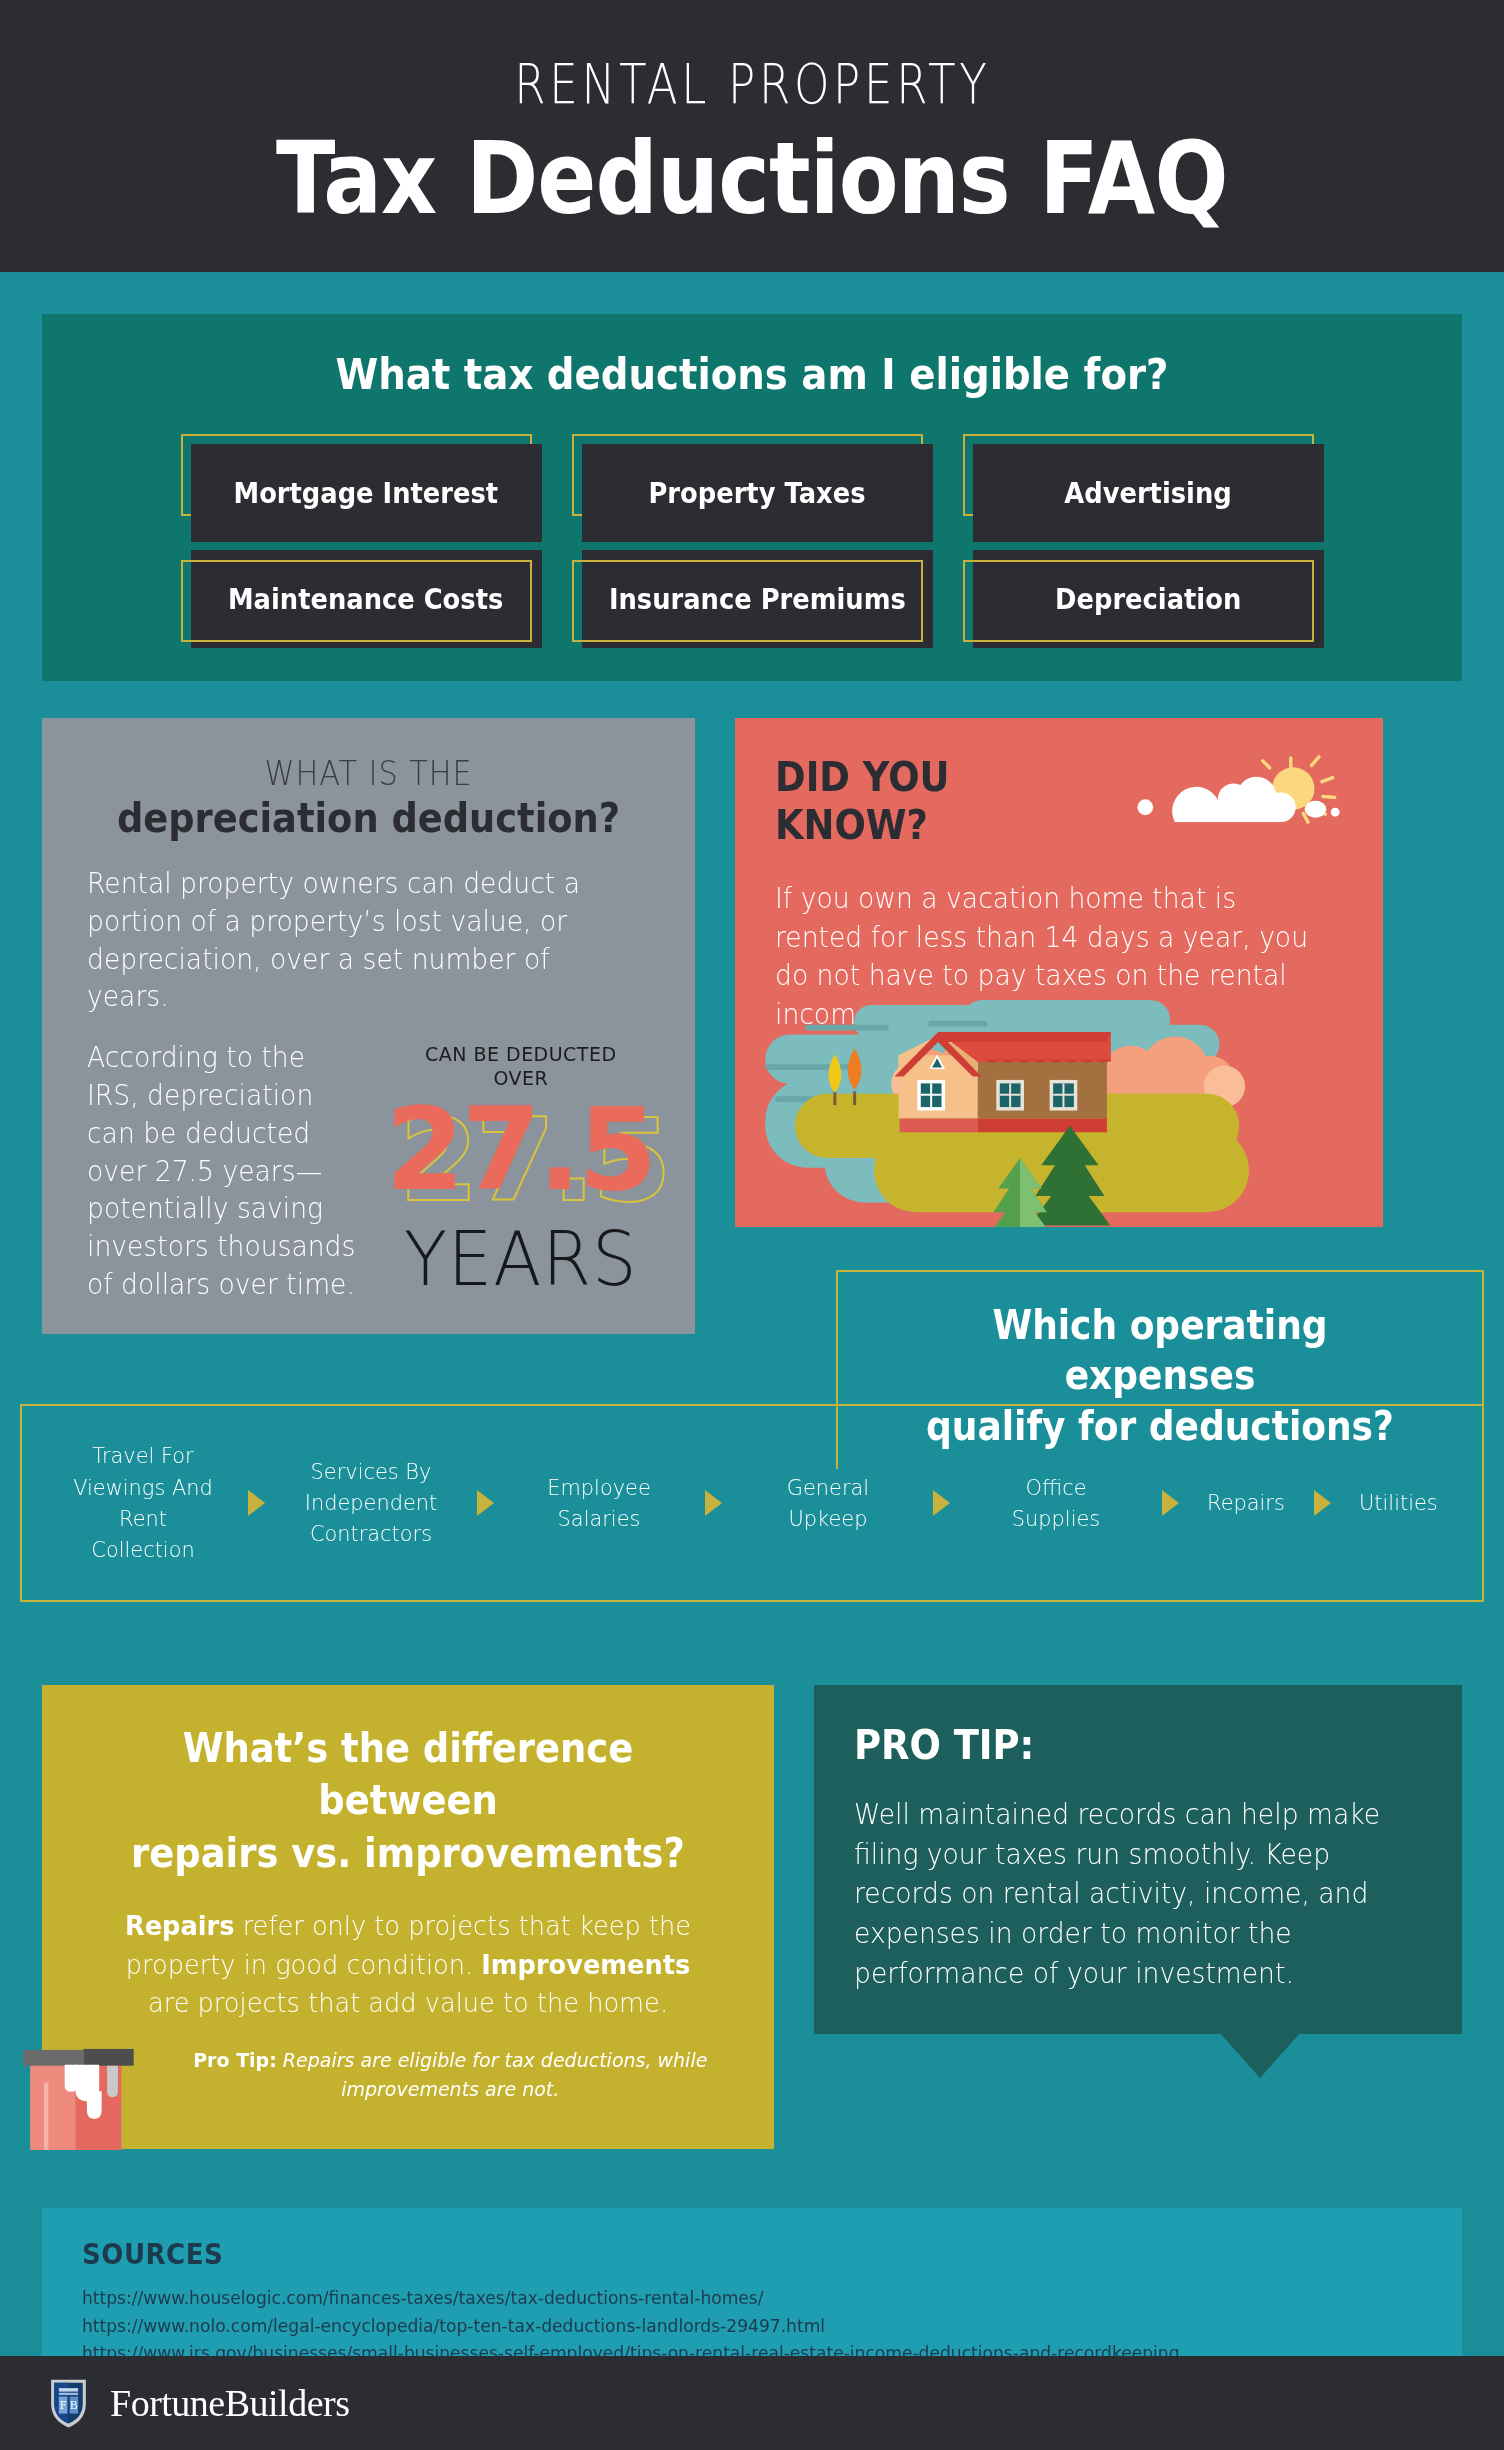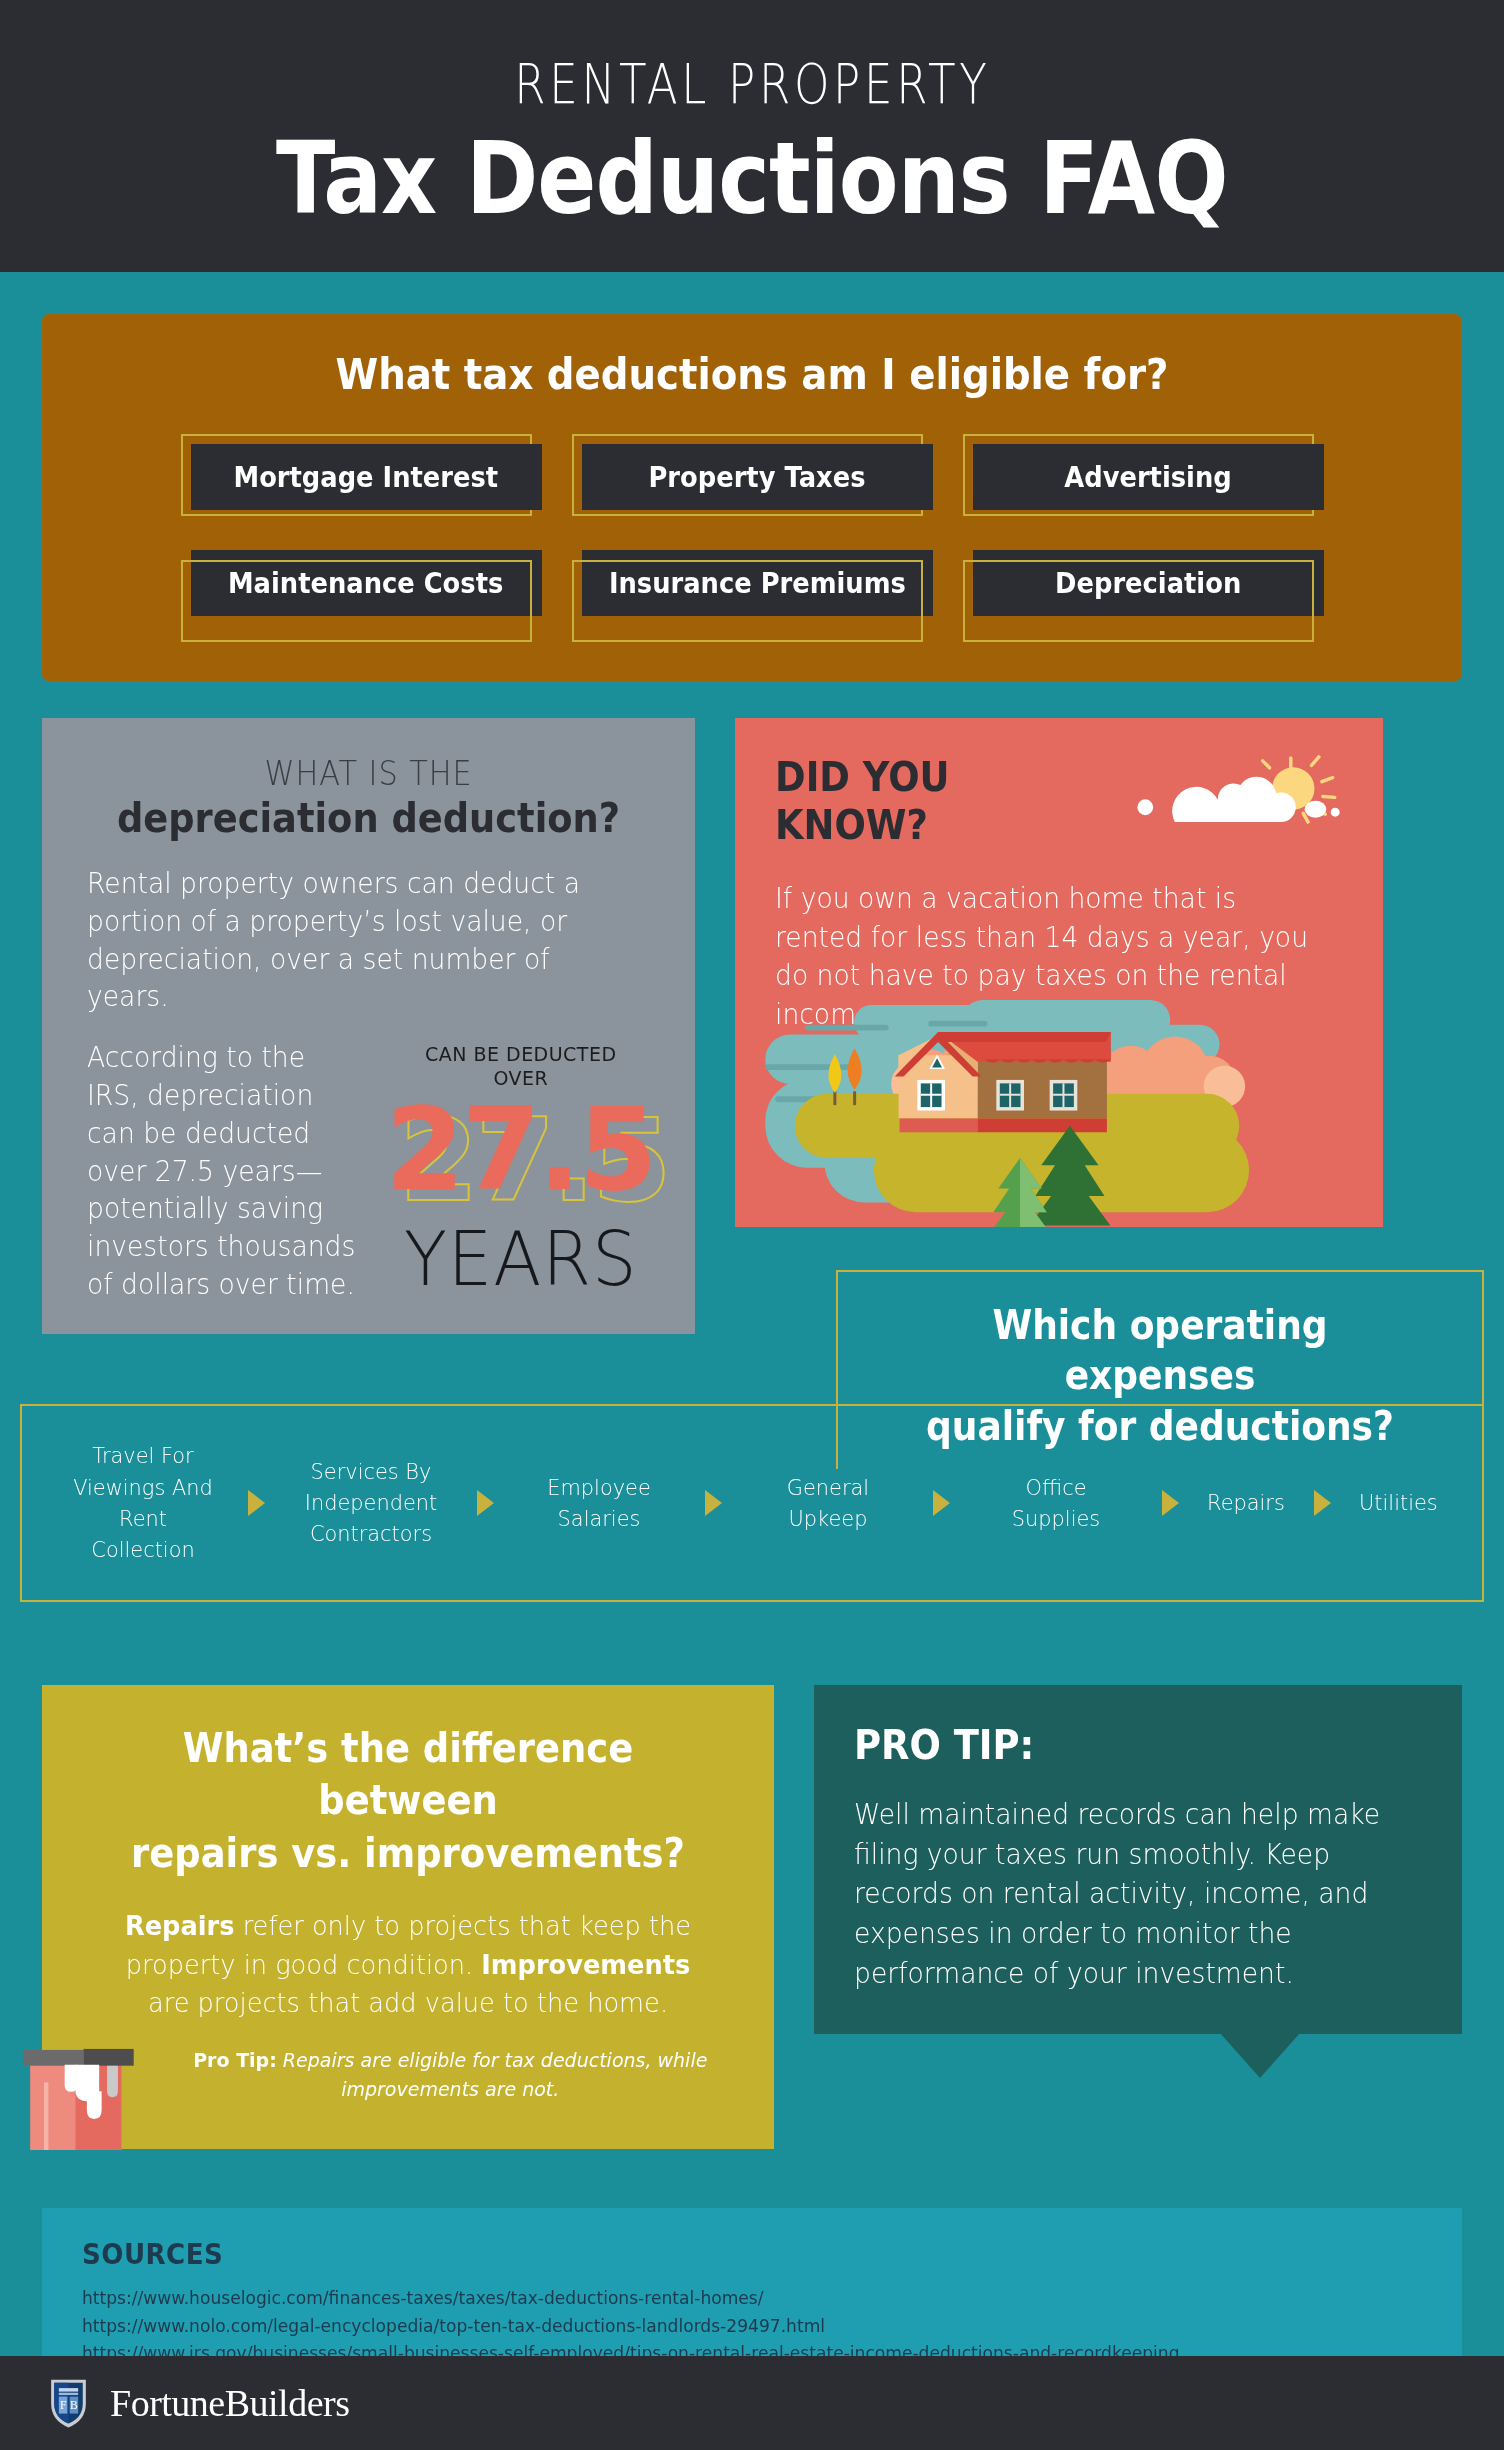--- a/index.html
+++ b/index.html
@@ -36,24 +36,23 @@
     margin-top:5px;
     transform:scaleX(0.88);
     font-family:"DejaVu Sans", sans-serif;
   }
 
   
   .page { padding:0 0 0 0; }
 
   
   .eligible {
-    background:#a16207;
+    background:#0f766e;
     margin:42px 42px 0 42px;
     padding:35px 0 40px 0;
-    border-radius:7px;
   }
   .eligible h2 {
     text-align:center;
     color:#fff;
     font-size:43px;
     font-weight:bold;
     transform:scaleX(0.9);
     font-family:"DejaVu Sans", sans-serif;
     margin-bottom:35px;
   }
@@ -62,21 +61,21 @@
     justify-content:center;
     gap:25px 30px;
     padding:0 99px;
   }
   .ded-cell {
     position:relative;
     width:361px; height:91px;
   }
   .ded-box {
     position:absolute;
-    width:351px; height:66px;
+    width:351px; height:98px;
     background:#2b2d33;
     display:flex; align-items:center; justify-content:center;text-align:right;
   }
   .ded-outline {
     position:absolute;
     width:351px; height:82px;
     border:2.5px solid #c9b13e;
   }
   
   .r1 .ded-outline { left:0;  top:0; }

